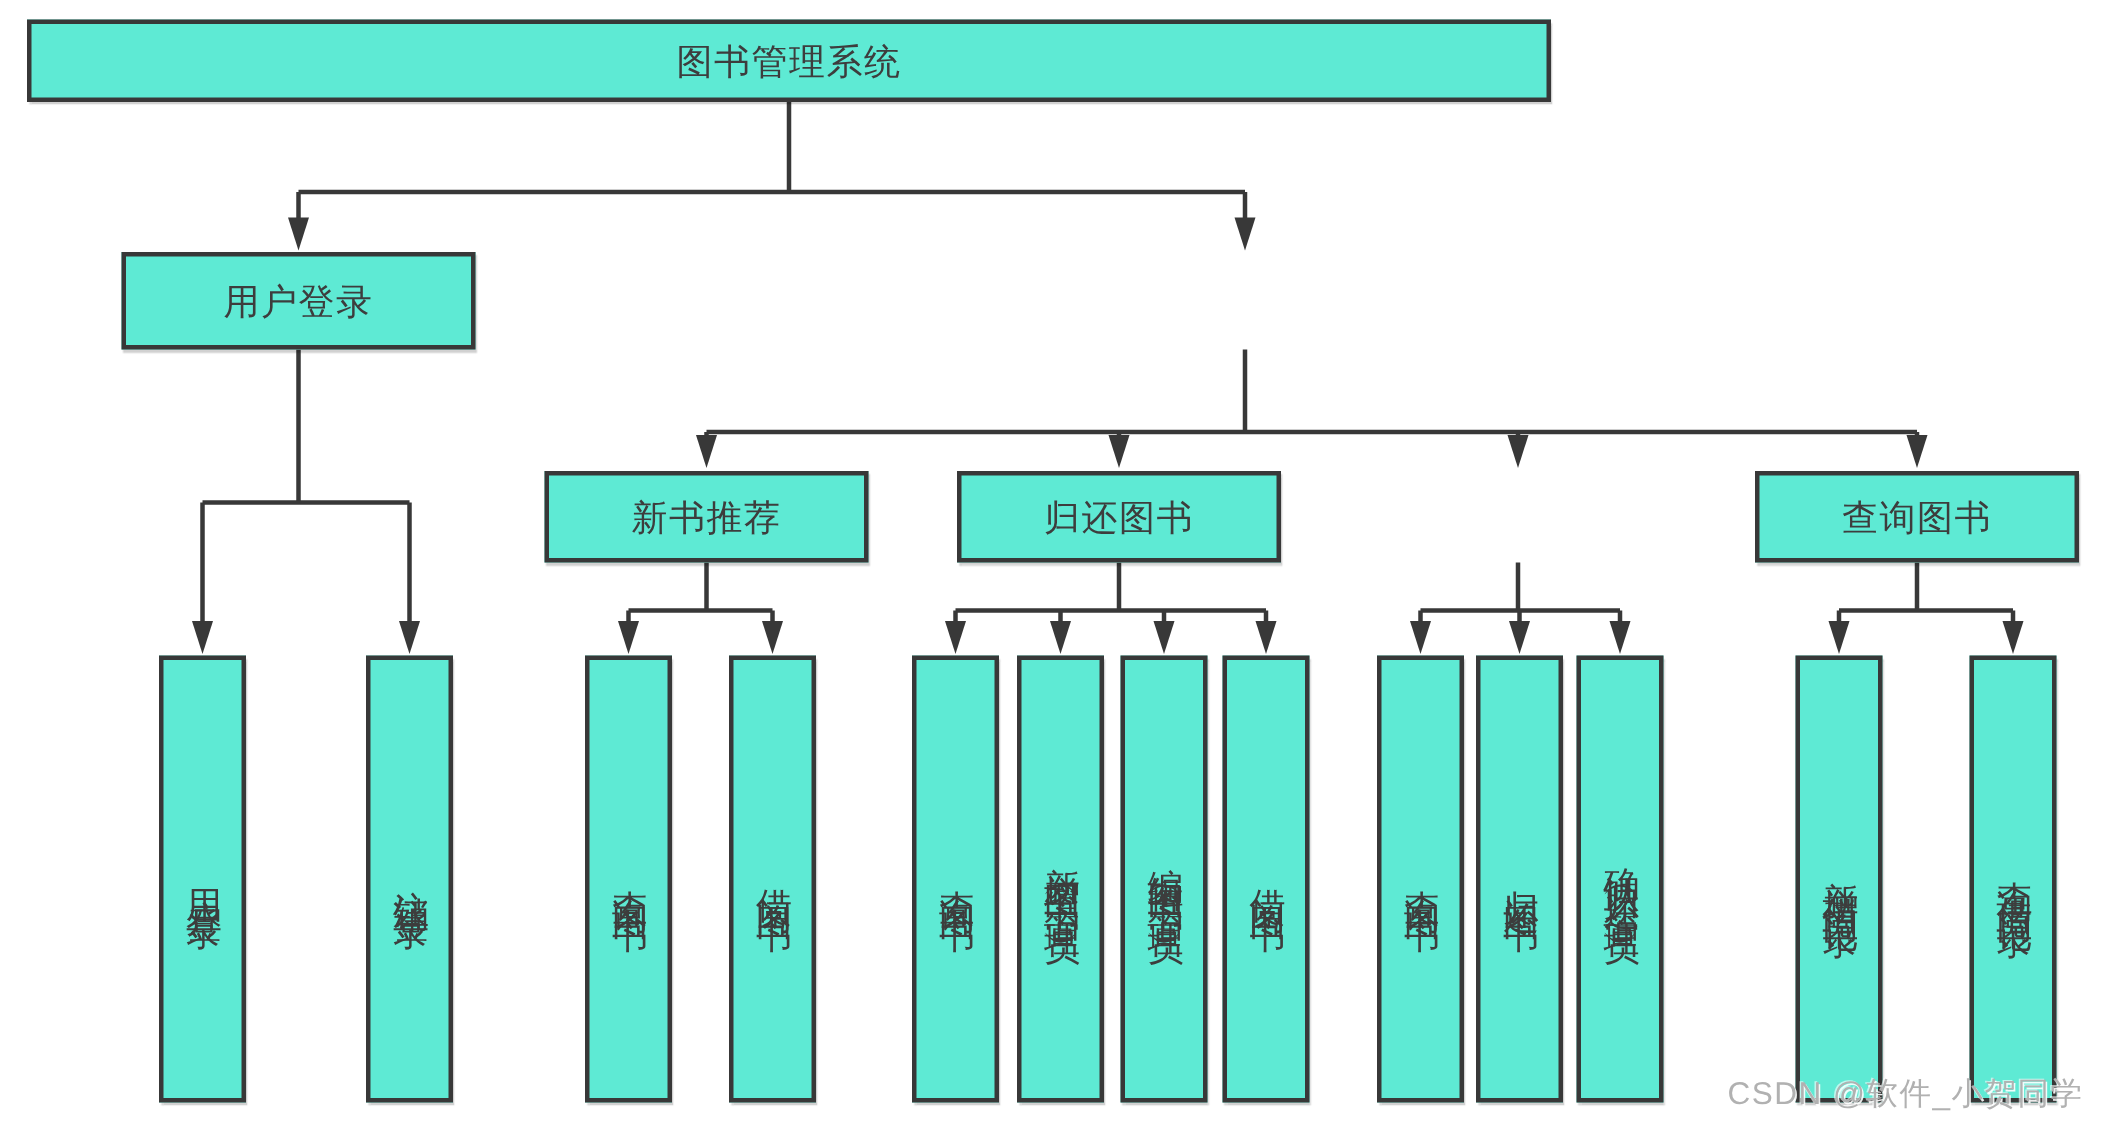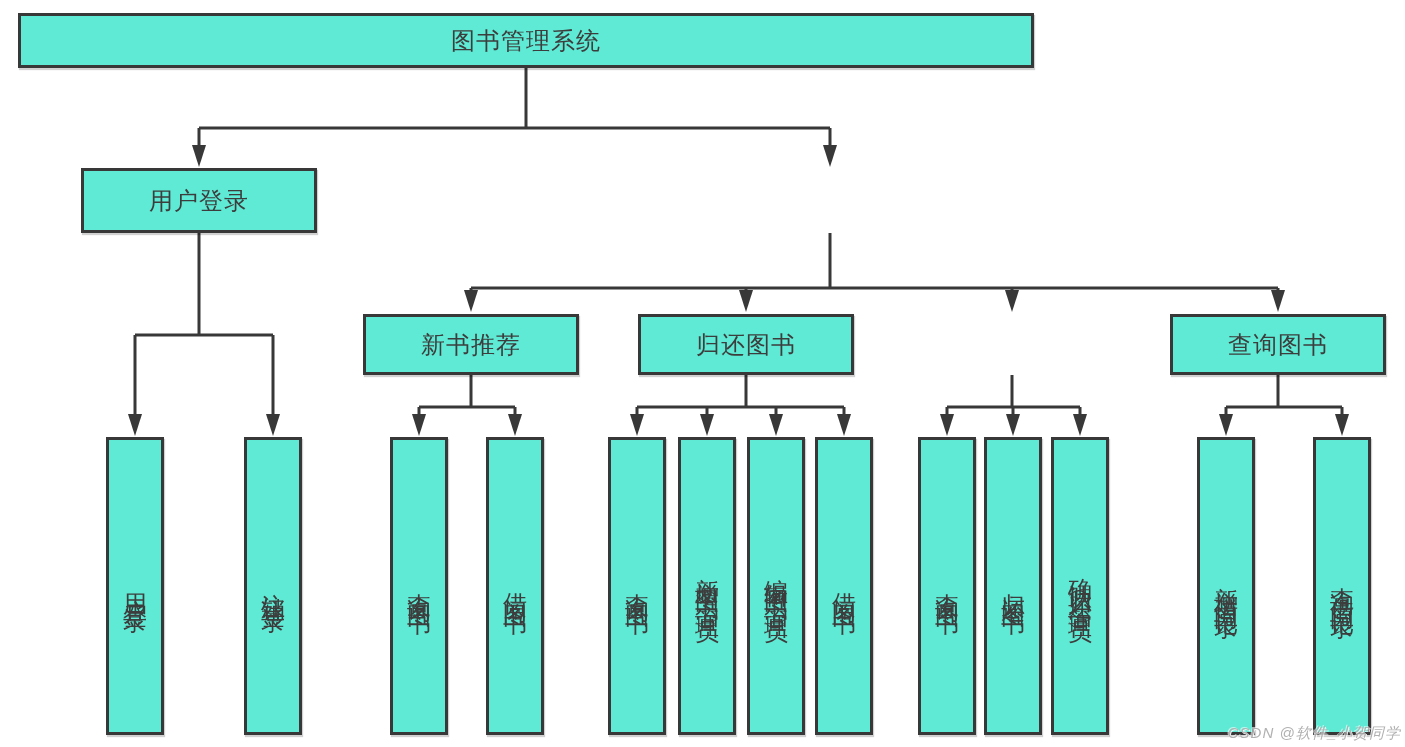--- a/index.html
+++ b/index.html
@@ -22,24 +22,23 @@
   .h-label{font-size:24px;letter-spacing:1px;white-space:nowrap;}
   .root-box{left:18px;top:13px;width:1016px;height:55px;}
   .l2-box{top:168px;width:236px;height:65px;}
   .l3-box{top:314px;width:216px;height:61px;font-size:23px;}
   .leaf{top:437px;width:58px;height:298px;}
   .leaf .v-label{
     writing-mode:vertical-rl;text-orientation:mixed;
     font-size:24px;letter-spacing:6px;line-height:1;white-space:nowrap;
   }
   .watermark{
-    position:absolute;right:4px;bottom:4px;z-index:3;
-    font-size:15px;color:var(--wm);letter-spacing:1px;white-space:nowrap;
+    position:absolute;right:16px;bottom:4px;z-index:3;
+    font-size:21px;color:var(--wm);letter-spacing:1px;white-space:nowrap;
     text-shadow:1px 1px 0 rgba(255,255,255,0.9),-1px -1px 0 rgba(255,255,255,0.6);
-    font-style:italic;
   }
 </style>
 </head>
 <body>
 
 <div class="stage">
 
   <svg class="connector-svg" width="1405" height="747" viewBox="0 0 1405 747">
     <defs>
       <path id="arw" d="M-7,-22 L7,-22 L0,0 Z" fill="#383838"></path>

